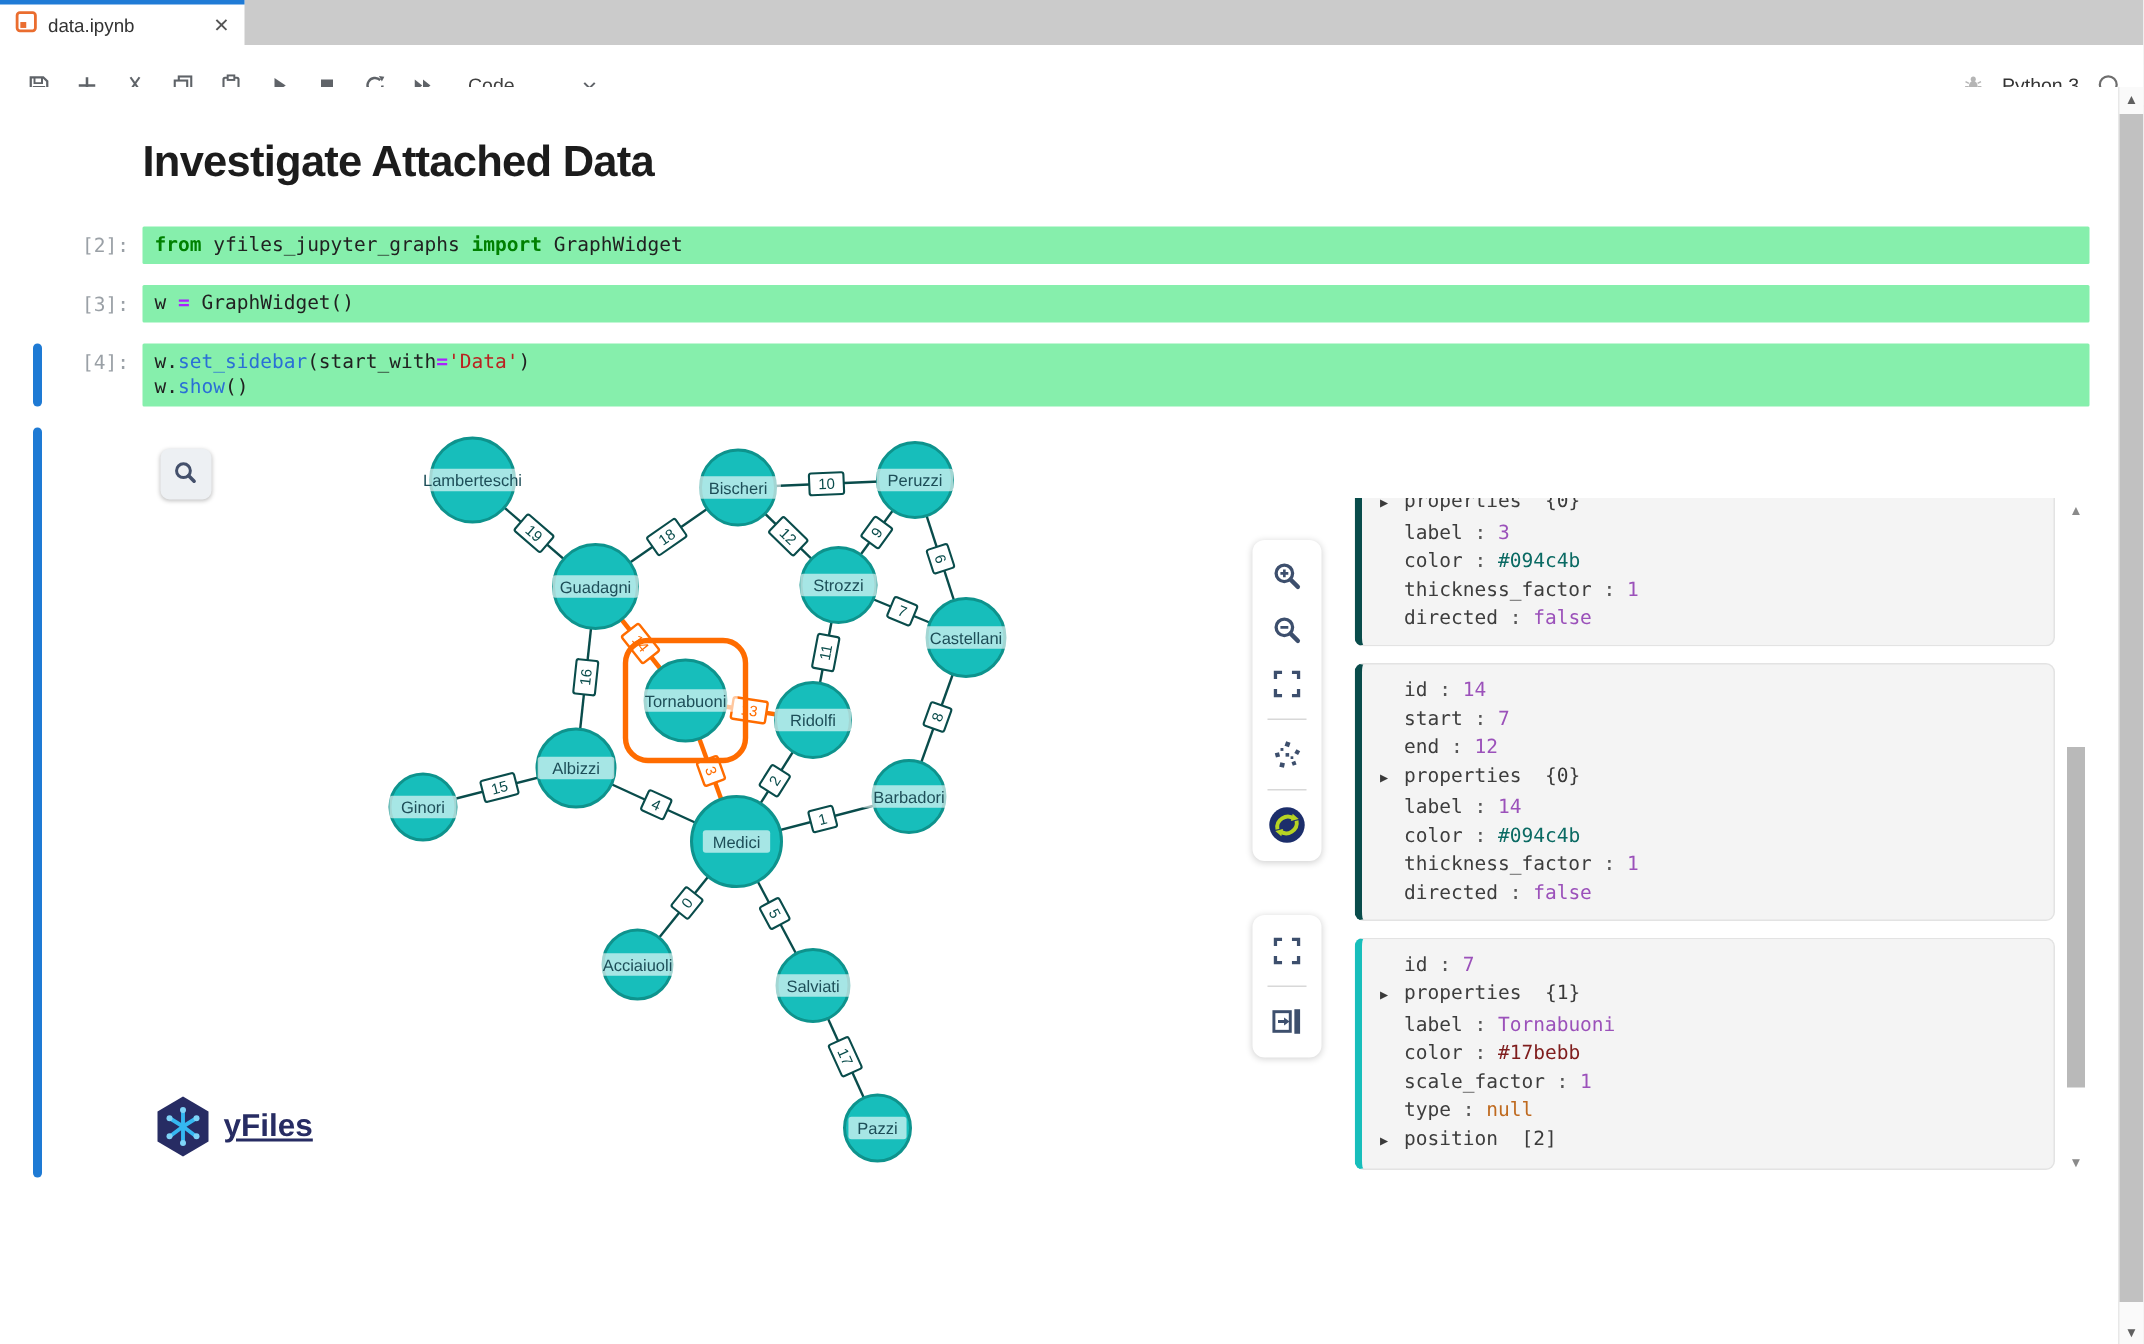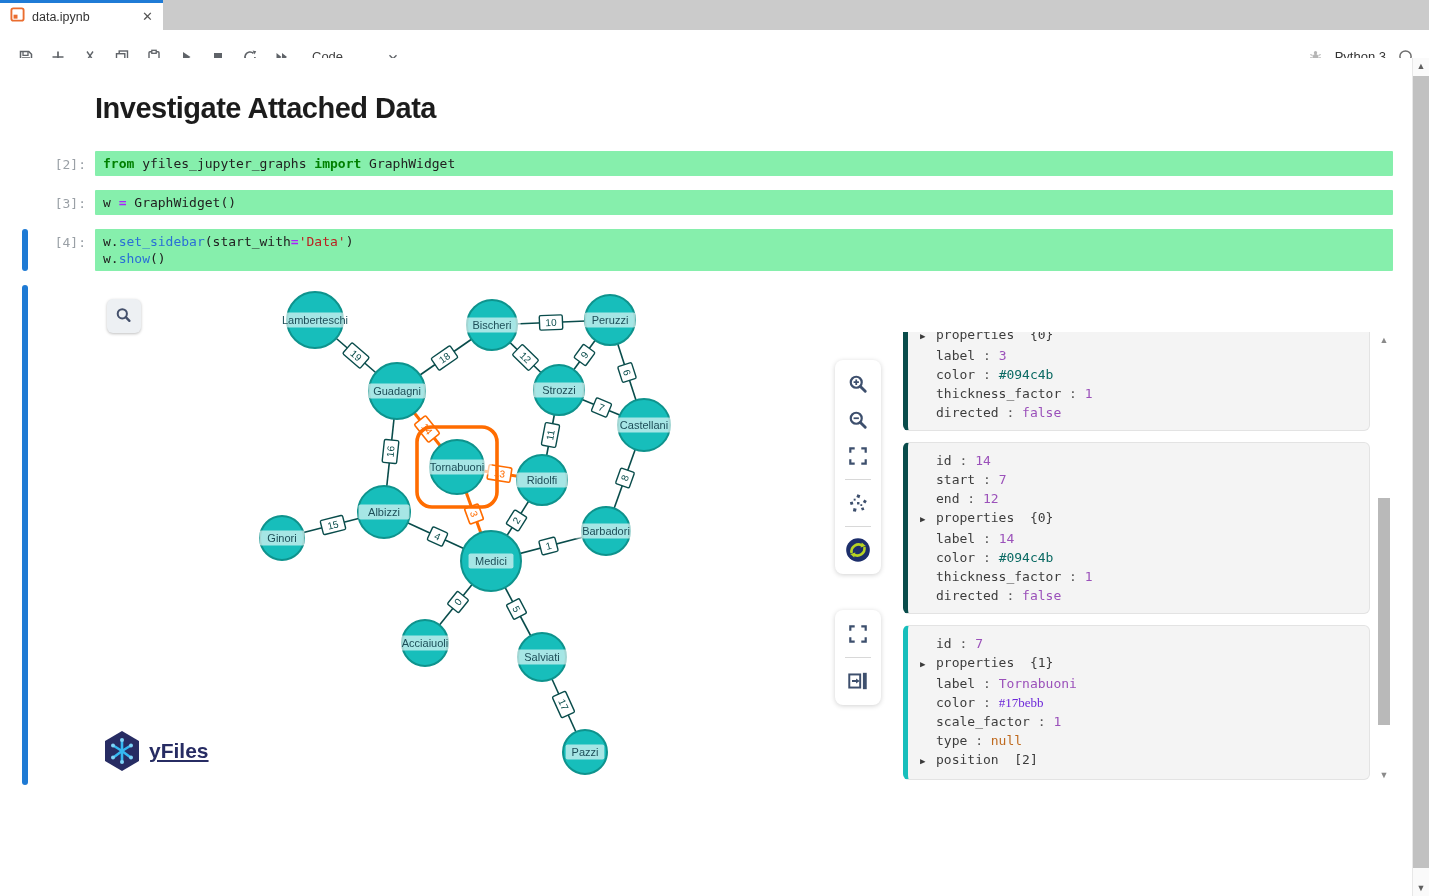--- a/index.html
+++ b/index.html
@@ -486,21 +486,21 @@
                 <div class="drow"><span class="darr">▶</span><span>properties</span><span class="dsep">  </span><span style="color: rgb(58, 58, 58);">{0}</span></div>
                 <div class="drow"><span class="darr"></span><span>label</span><span class="dsep"> : </span><span style="color: rgb(155, 81, 186);">14</span></div>
                 <div class="drow"><span class="darr"></span><span>color</span><span class="dsep"> : </span><span style="color: rgb(10, 106, 99);">#094c4b</span></div>
                 <div class="drow"><span class="darr"></span><span>thickness_factor</span><span class="dsep"> : </span><span style="color: rgb(155, 81, 186);">1</span></div>
                 <div class="drow"><span class="darr"></span><span>directed</span><span class="dsep"> : </span><span style="color: rgb(155, 81, 186);">false</span></div>
               </div>
               <div class="dcard" style="border-left-color: rgb(23, 190, 187);">
                 <div class="drow"><span class="darr"></span><span>id</span><span class="dsep"> : </span><span style="color: rgb(155, 81, 186);">7</span></div>
                 <div class="drow"><span class="darr">▶</span><span>properties</span><span class="dsep">  </span><span style="color: rgb(58, 58, 58);">{1}</span></div>
                 <div class="drow"><span class="darr"></span><span>label</span><span class="dsep"> : </span><span style="color: rgb(155, 81, 186);">Tornabuoni</span></div>
-                <div class="drow"><span class="darr"></span><span>color</span><span class="dsep"> : </span><span style="color: #6d28d9; font-family: Liberation Serif, serif;">#17bebb</span></div>
+                <div class="drow"><span class="darr"></span><span>color</span><span class="dsep"> : </span><span style="color: #7f1d1d;">#17bebb</span></div>
                 <div class="drow"><span class="darr"></span><span>scale_factor</span><span class="dsep"> : </span><span style="color: rgb(155, 81, 186);">1</span></div>
                 <div class="drow"><span class="darr"></span><span>type</span><span class="dsep"> : </span><span style="color: rgb(191, 106, 31);">null</span></div>
                 <div class="drow"><span class="darr">▶</span><span>position</span><span class="dsep">  </span><span style="color: rgb(58, 58, 58);">[2]</span></div>
               </div>
             </div>
           <div class="sb-scroll">
             <span class="sb-arrow" style="top:0;">▲</span>
             <div class="sb-thumb"></div>
             <span class="sb-arrow" style="bottom:0;">▼</span>
           </div>

